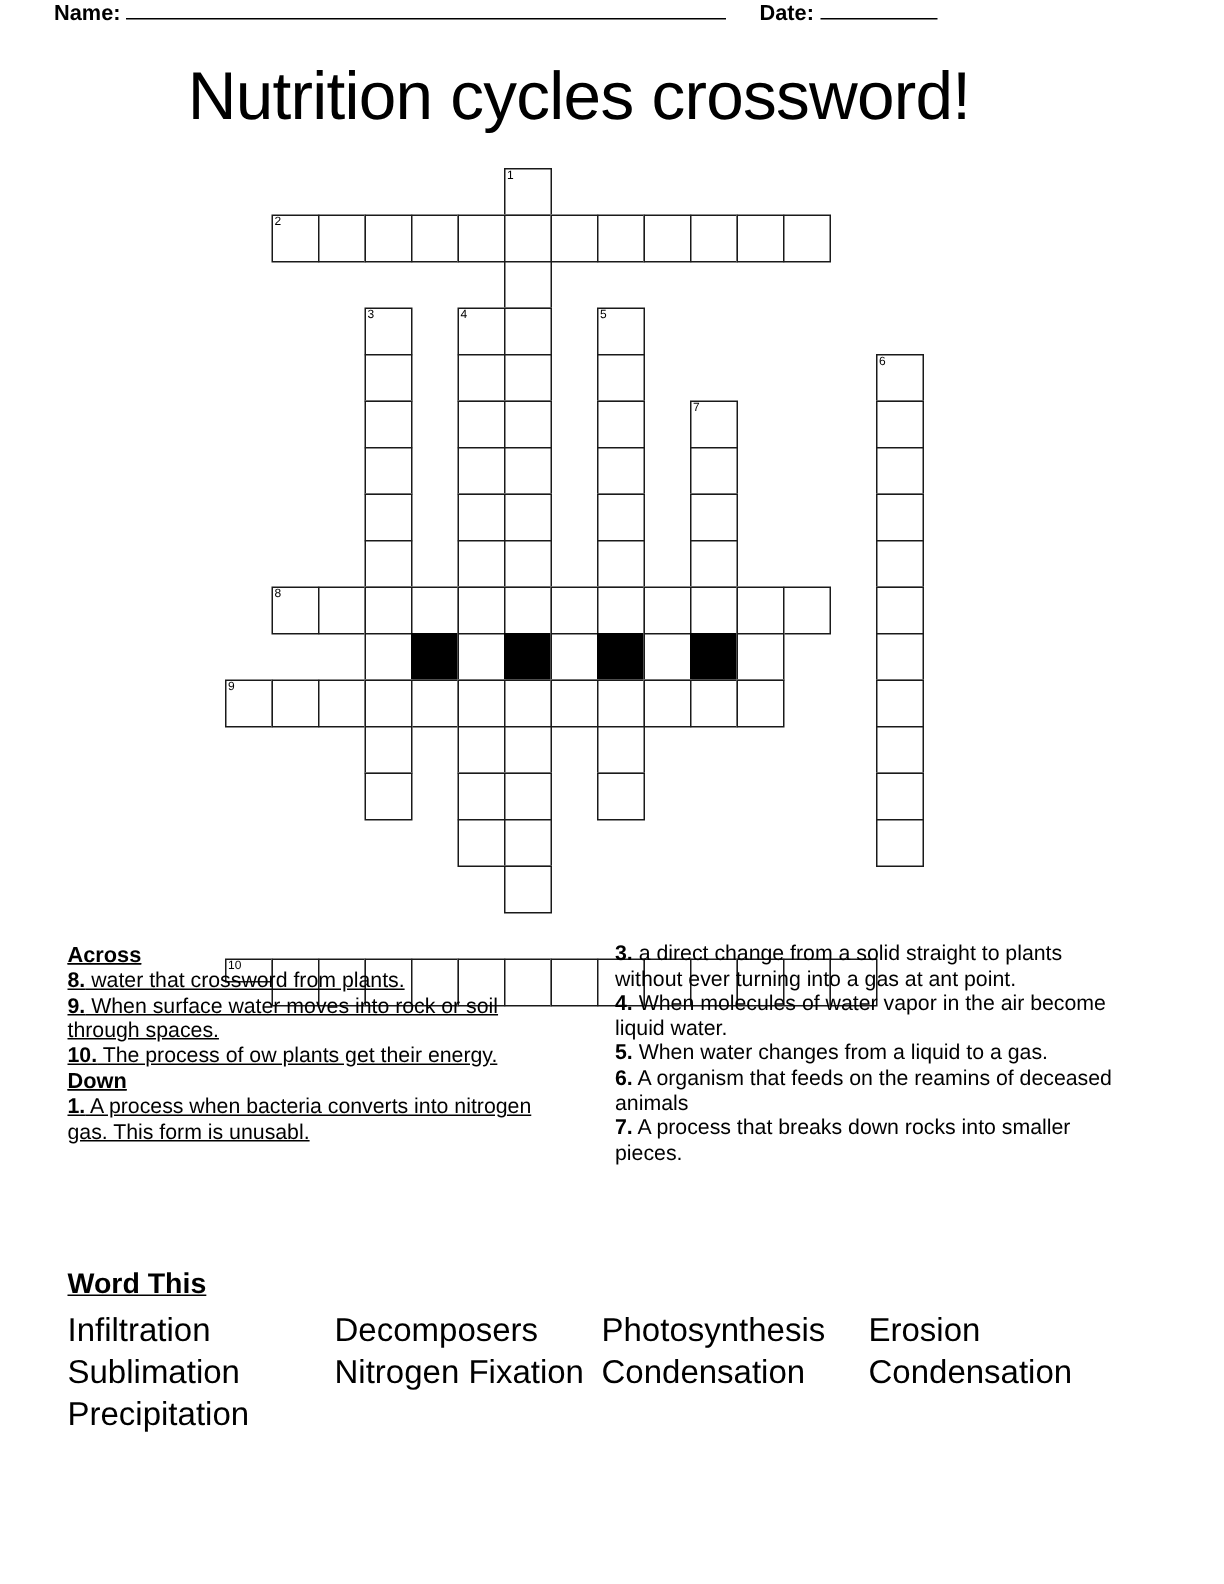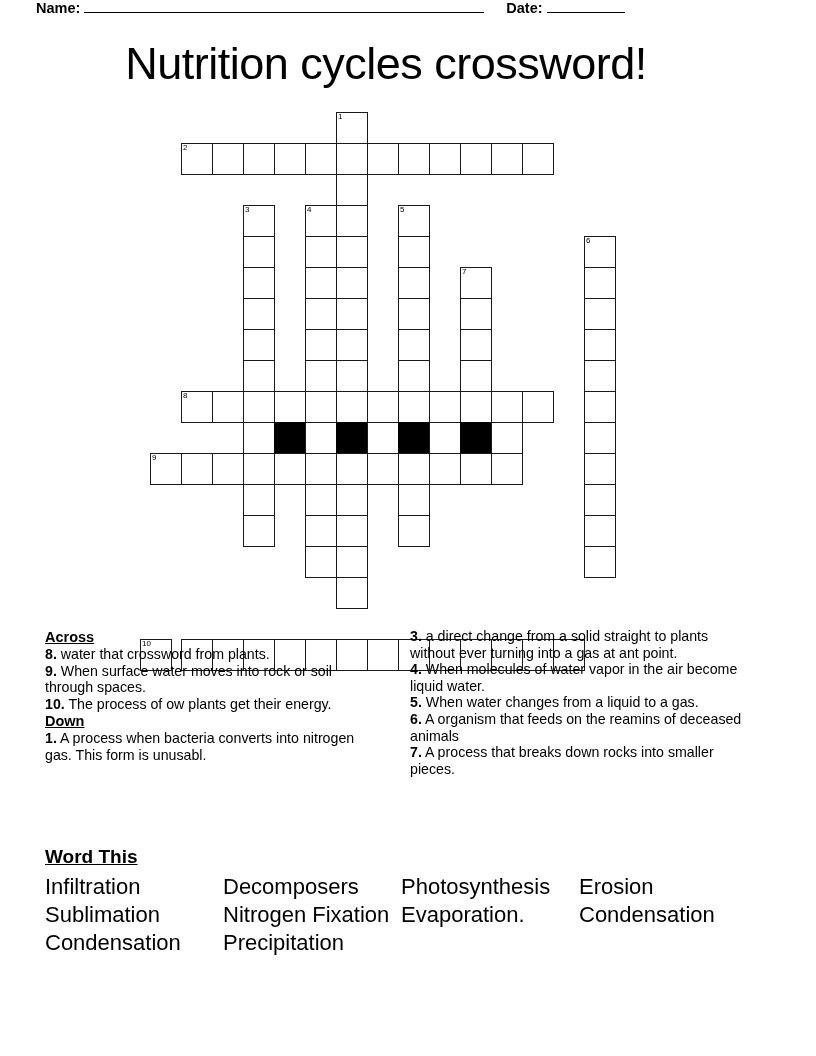--- a/index.html
+++ b/index.html
@@ -87,21 +87,21 @@
     left: 45px;
     width: 730px;
     height: 200px;
   }
   .clue-col {
     position: absolute;
     top: 0;
     font-size: 14.2px;
     line-height: 16.6px;
   }
-  .clue-col-left { left: 0; width: 330px; }
+  .clue-col-left { left: 0; width: 330px; text-decoration: underline; }
   .clue-col-right { left: 365px; width: 345px; }
   .clue-heading {
     font-weight: bold;
     text-decoration: underline;
     font-size: 14.5px;
     line-height: 18px;
     margin: 0 0 0 0;
   }
   .clue {
     margin: 0;
@@ -256,21 +256,21 @@
       <div class="cell" style="left: 584px; top: 484px; width: 32px; height: 32px;"></div>
       <div class="cell" style="left: 243px; top: 515px; width: 32px; height: 32px;"></div>
       <div class="cell" style="left: 305px; top: 515px; width: 32px; height: 32px;"></div>
       <div class="cell" style="left: 336px; top: 515px; width: 32px; height: 32px;"></div>
       <div class="cell" style="left: 398px; top: 515px; width: 32px; height: 32px;"></div>
       <div class="cell" style="left: 584px; top: 515px; width: 32px; height: 32px;"></div>
       <div class="cell" style="left: 305px; top: 546px; width: 32px; height: 32px;"></div>
       <div class="cell" style="left: 336px; top: 546px; width: 32px; height: 32px;"></div>
       <div class="cell" style="left: 584px; top: 546px; width: 32px; height: 32px;"></div>
       <div class="cell" style="left: 336px; top: 577px; width: 32px; height: 32px;"></div>
-      <div class="cell" style="left: 140px; top: 639px; width: 32px; height: 32px; text-align: right;">
+      <div class="cell" style="left: 150px; top: 639px; width: 32px; height: 16px; text-align: right;">
         <span class="num">10</span>
       </div>
       <div class="cell" style="left: 181px; top: 639px; width: 32px; height: 32px;"></div>
       <div class="cell" style="left: 212px; top: 639px; width: 32px; height: 32px;"></div>
       <div class="cell" style="left: 243px; top: 639px; width: 32px; height: 32px;"></div>
       <div class="cell" style="left: 274px; top: 639px; width: 32px; height: 32px;"></div>
       <div class="cell" style="left: 305px; top: 639px; width: 32px; height: 32px;"></div>
       <div class="cell" style="left: 336px; top: 639px; width: 32px; height: 32px;"></div>
       <div class="cell" style="left: 367px; top: 639px; width: 32px; height: 32px;"></div>
       <div class="cell" style="left: 398px; top: 639px; width: 32px; height: 32px;"></div>
@@ -306,21 +306,20 @@
   </div>
 
   <div class="wordbank-title">Word This</div>
   <div class="wordbank" id="wordbank">
       <div class="wb-word">Infiltration</div>
       <div class="wb-word">Decomposers</div>
       <div class="wb-word">Photosynthesis</div>
       <div class="wb-word">Erosion</div>
       <div class="wb-word">Sublimation</div>
       <div class="wb-word">Nitrogen Fixation</div>
-      <div class="wb-word">Evaporation.</div>
       <div class="wb-word">Condensation</div>
       <div class="wb-word">Condensation</div>
       <div class="wb-word">Precipitation</div>
       <div class="wb-word"></div>
       <div class="wb-word"></div>
     </div>
 
 </div>
 
 </body></html>

